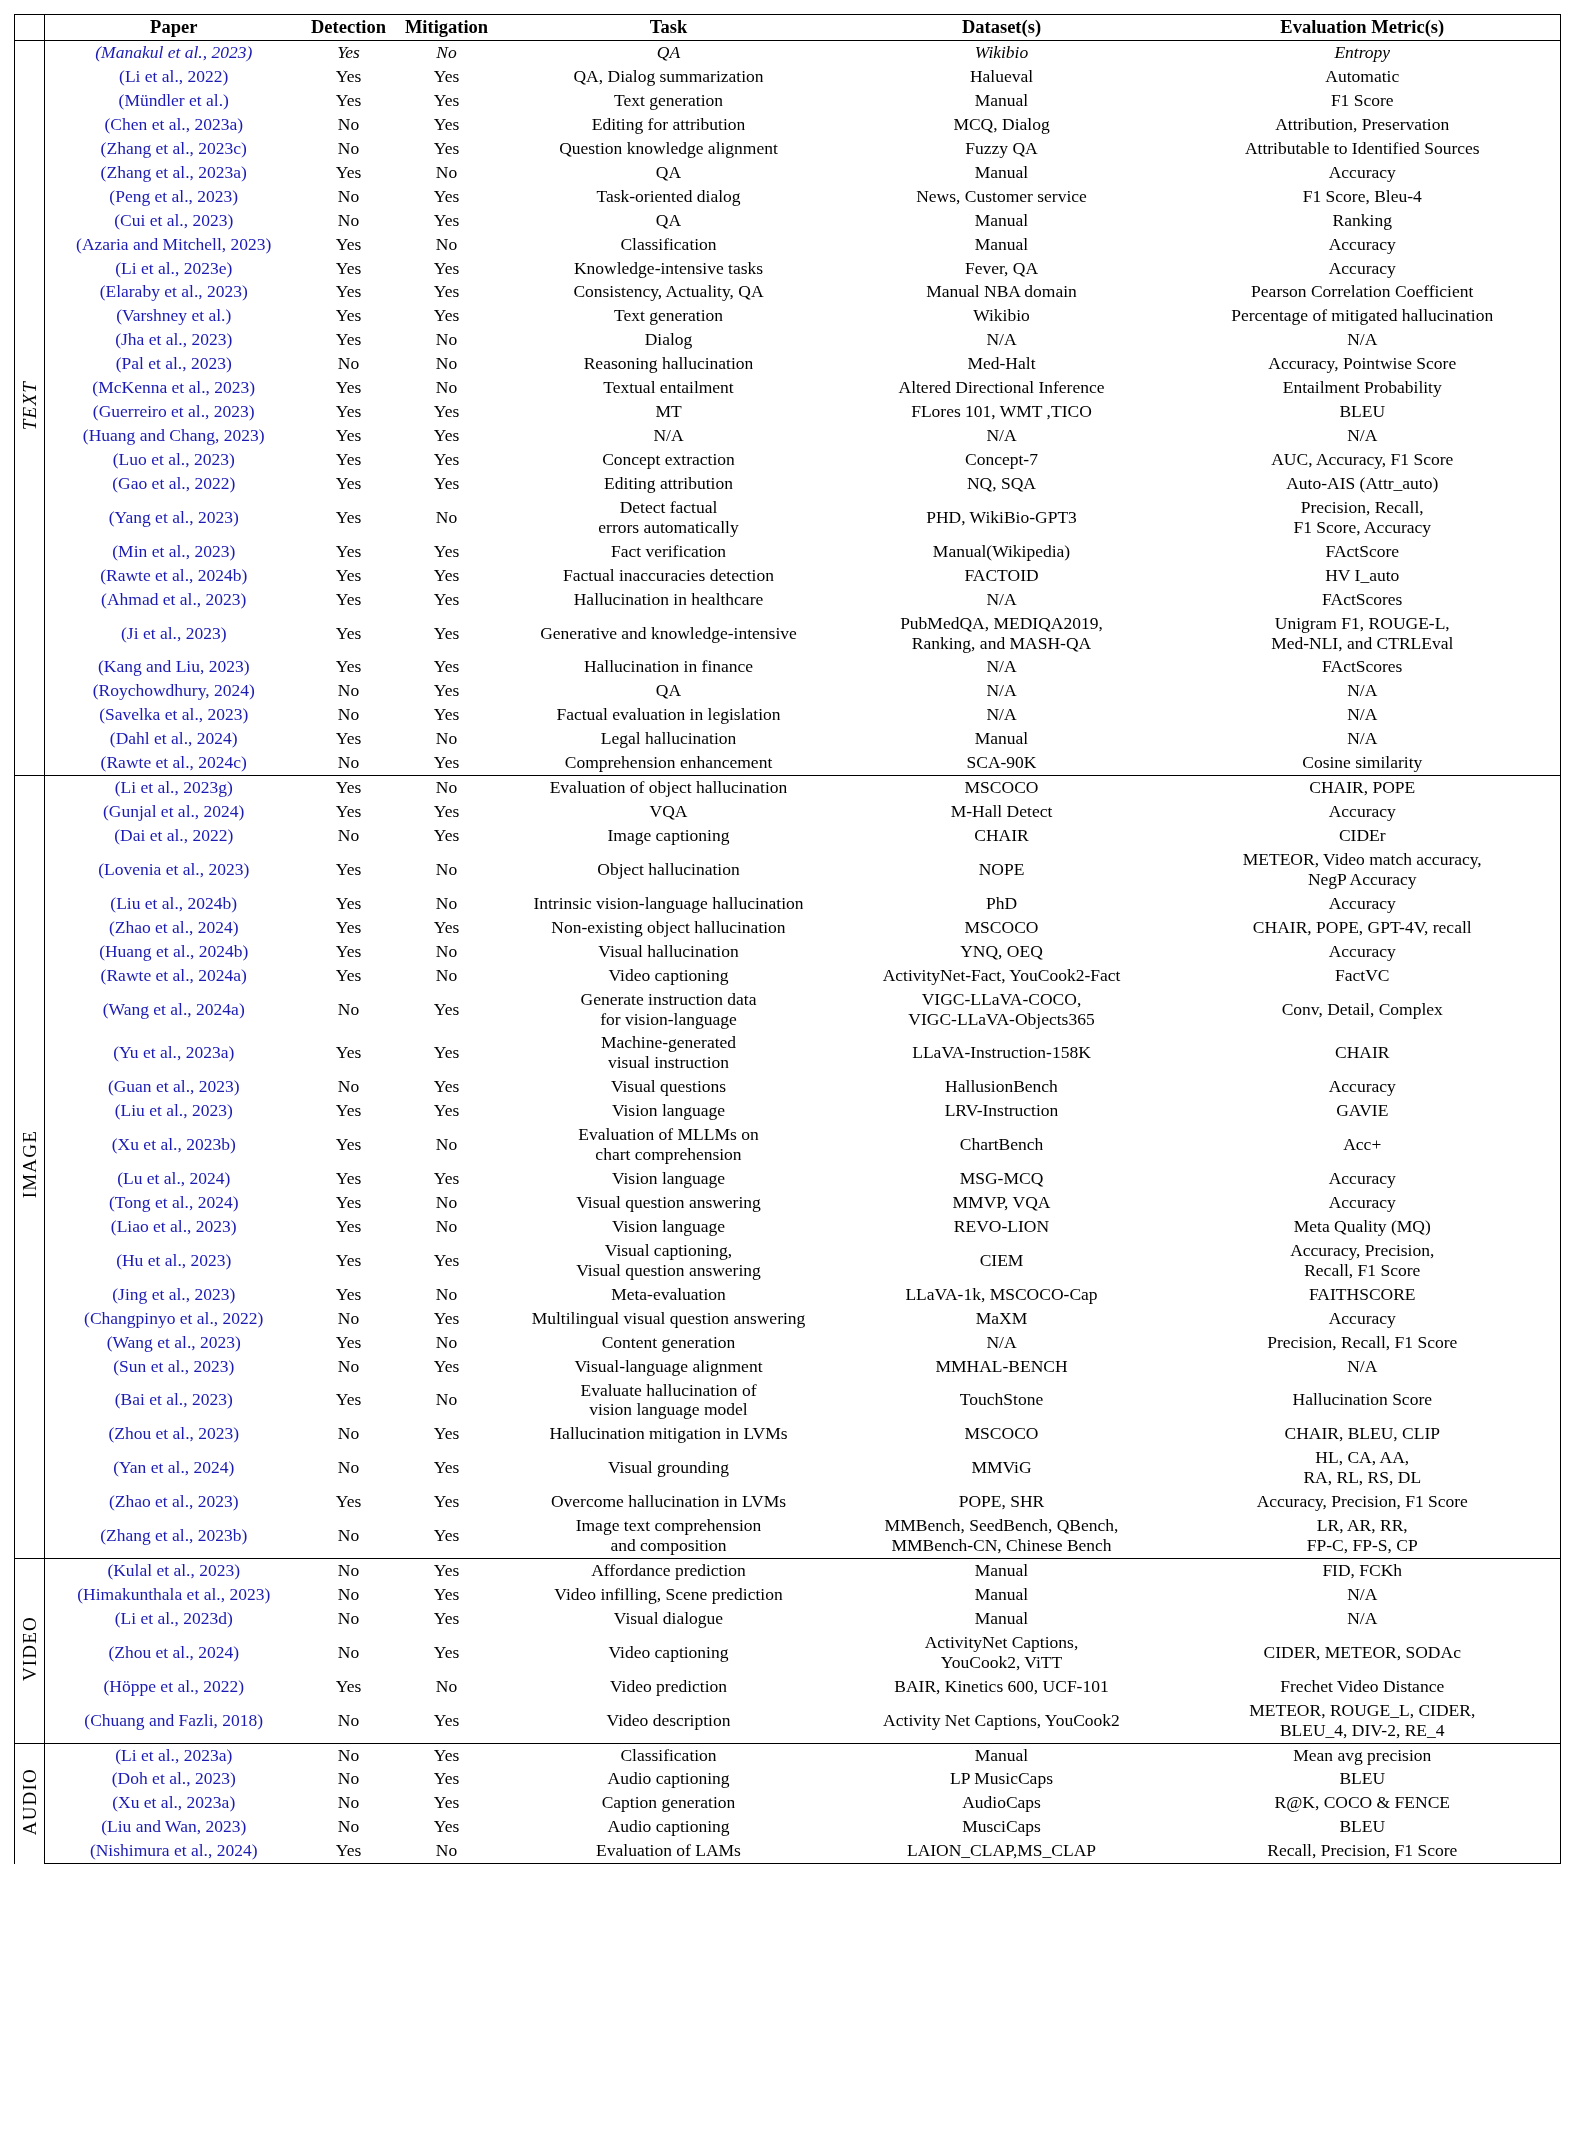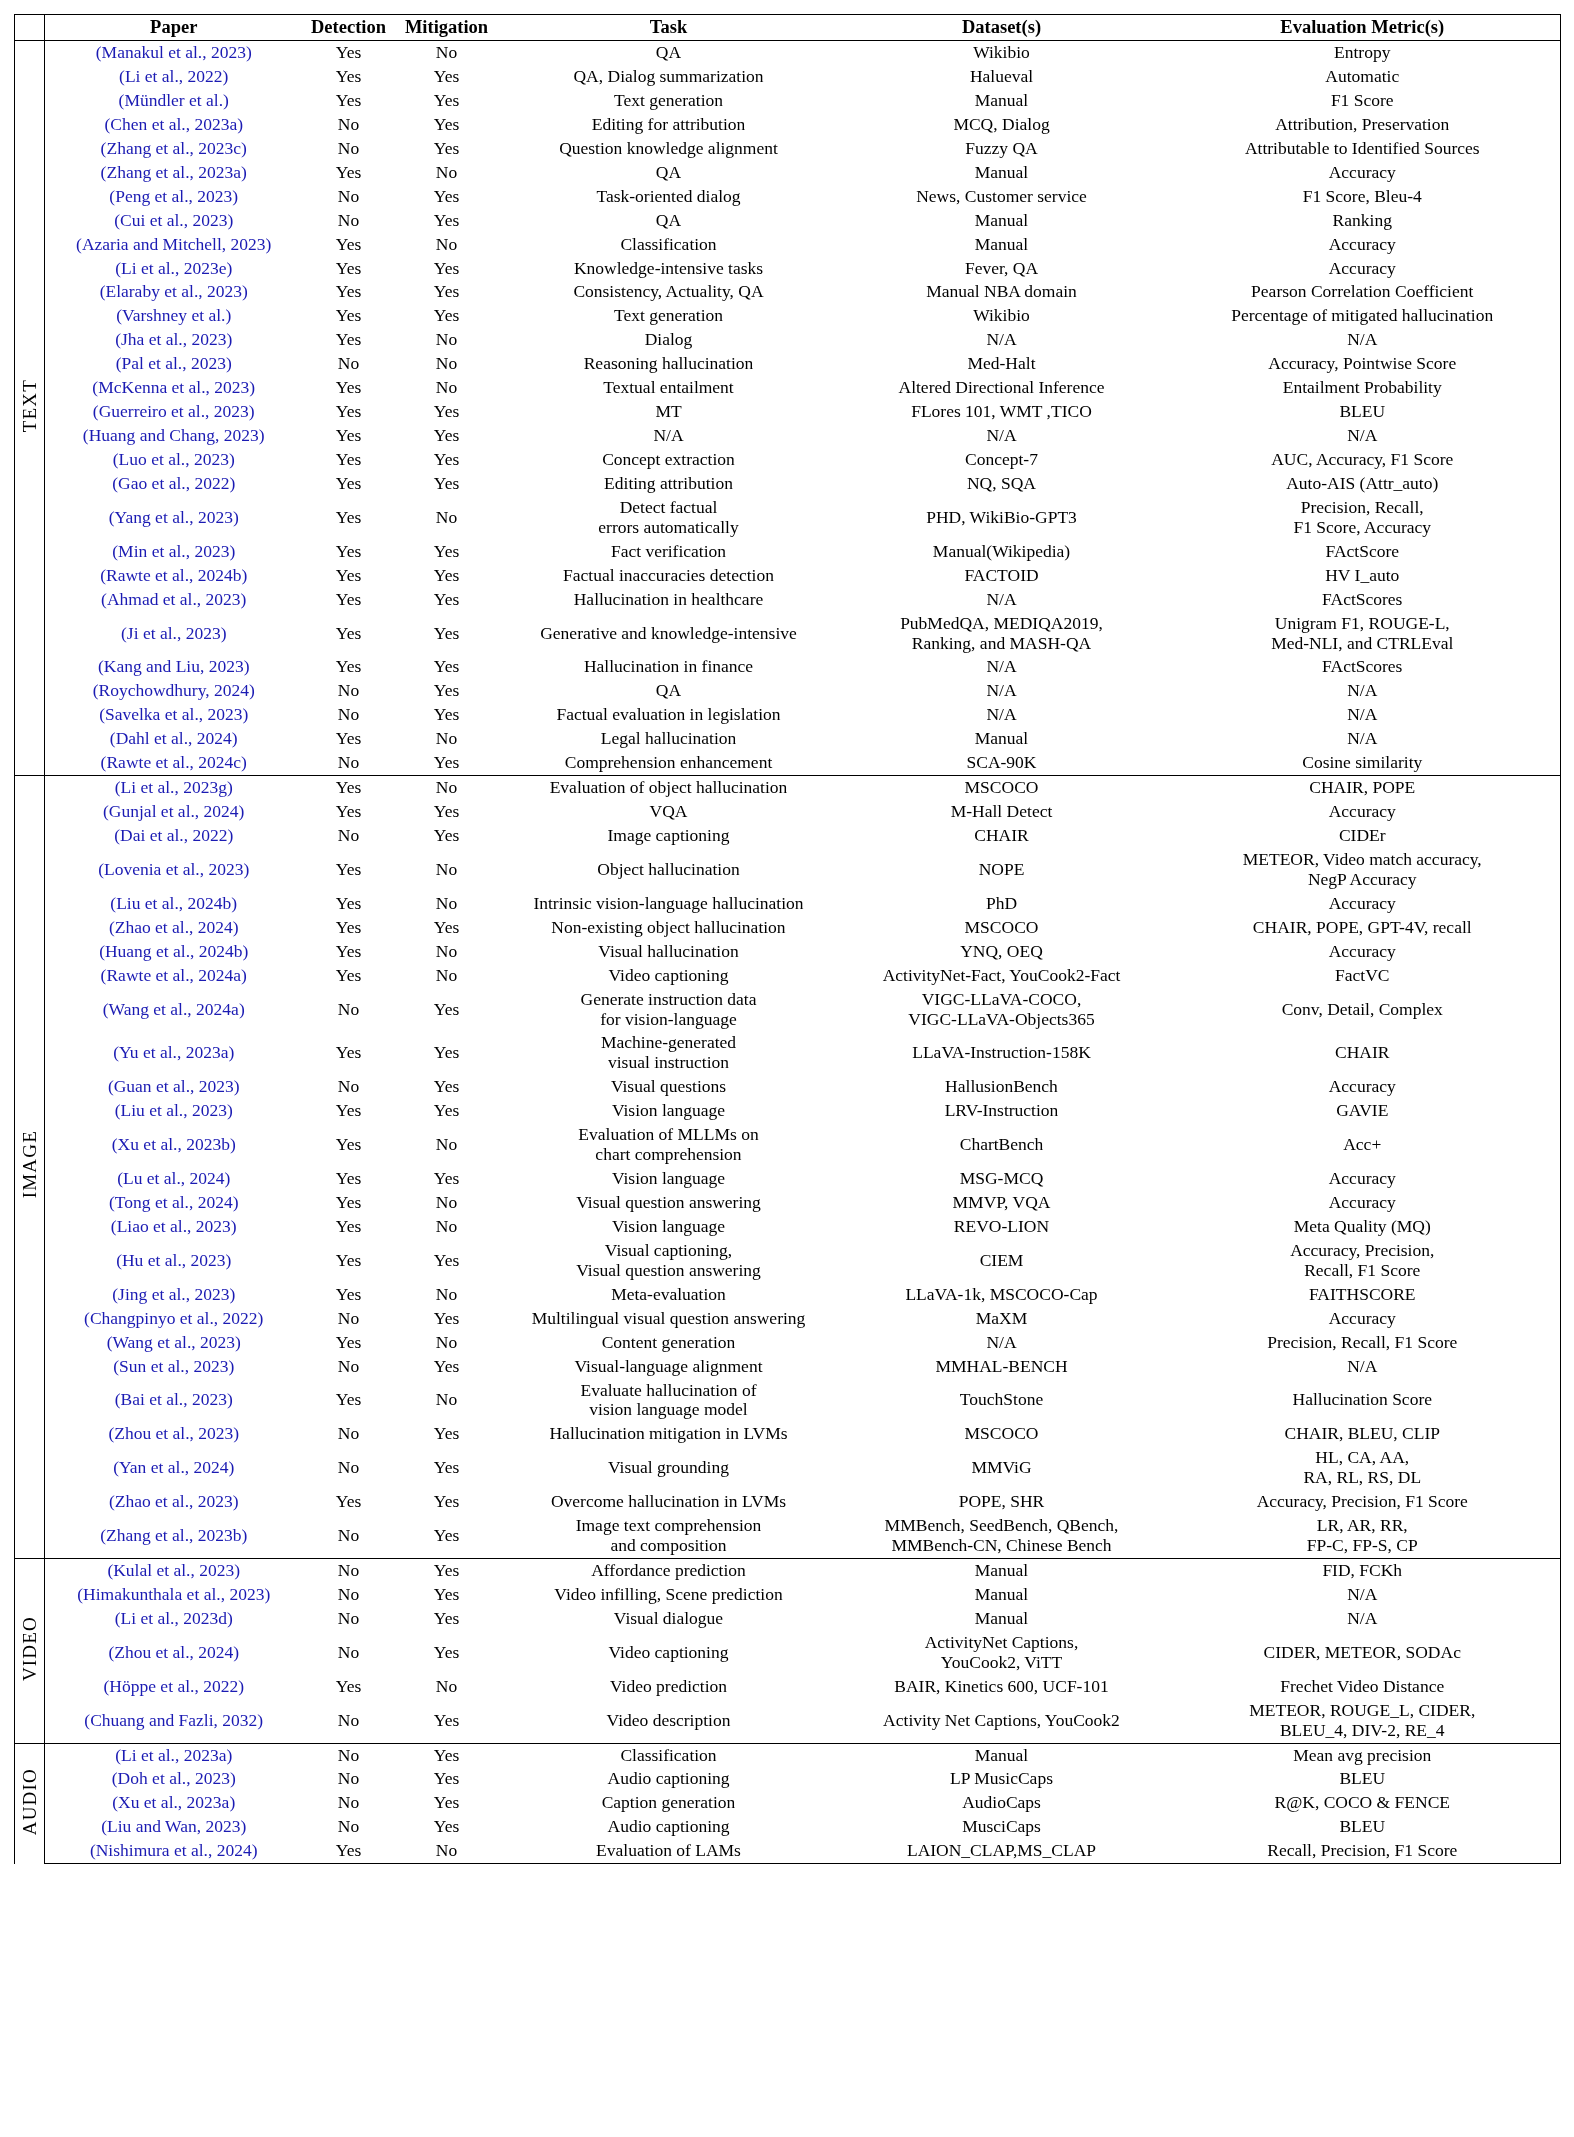--- a/index.html
+++ b/index.html
@@ -30,21 +30,21 @@
     line-height: 1.14;
   }
   thead th {
     font-weight: bold;
     font-size: 18.5px;
     padding-top: 4px;
     padding-bottom: 5px;
   }
   
   tr.toprule > * { border-top: 1.6px solid #000; }
-  tr.midrule > * { border-top: 1.1px solid #000; }
+  tr.midrule > * { border-top: 1.1px solid #000; font-style: italic; }
   tr.sectionrule > * { border-top: 1.6px solid #000; }
   tr.bottomrule > * { border-bottom: 1.6px solid #000; }
 
   
   td.catcell {
     border-right: 1.1px solid #000;
     border-left: 1.1px solid #000;
     width: 30px;
     padding: 0;
   }
@@ -594,21 +594,21 @@
         </tr>
         <tr>
           <td><span class="paper-cite">(Höppe et al., 2022)</span></td>
           <td class="onelinecell">Yes</td>
           <td class="onelinecell">No</td>
           <td class="wrapcell">Video prediction</td>
           <td class="wrapcell">BAIR, Kinetics 600, UCF-101</td>
           <td class="wrapcell datacell-last">Frechet Video Distance</td>
         </tr>
         <tr class="tall">
-          <td><span class="paper-cite">(Chuang and Fazli, 2032)</span></td>
+          <td><span class="paper-cite">(Chuang and Fazli, 2018)</span></td>
           <td class="onelinecell">No</td>
           <td class="onelinecell">Yes</td>
           <td class="wrapcell">Video description</td>
           <td class="wrapcell">Activity Net Captions, YouCook2</td>
           <td class="wrapcell datacell-last">METEOR, ROUGE_L, CIDER,
 BLEU_4, DIV-2, RE_4</td>
         </tr>
         <tr class="sectionrule">
           <td class="catcell" rowspan="5"><span class="vlabel">AUDIO</span></td>
           <td><span class="paper-cite">(Li et al., 2023a)</span></td>

